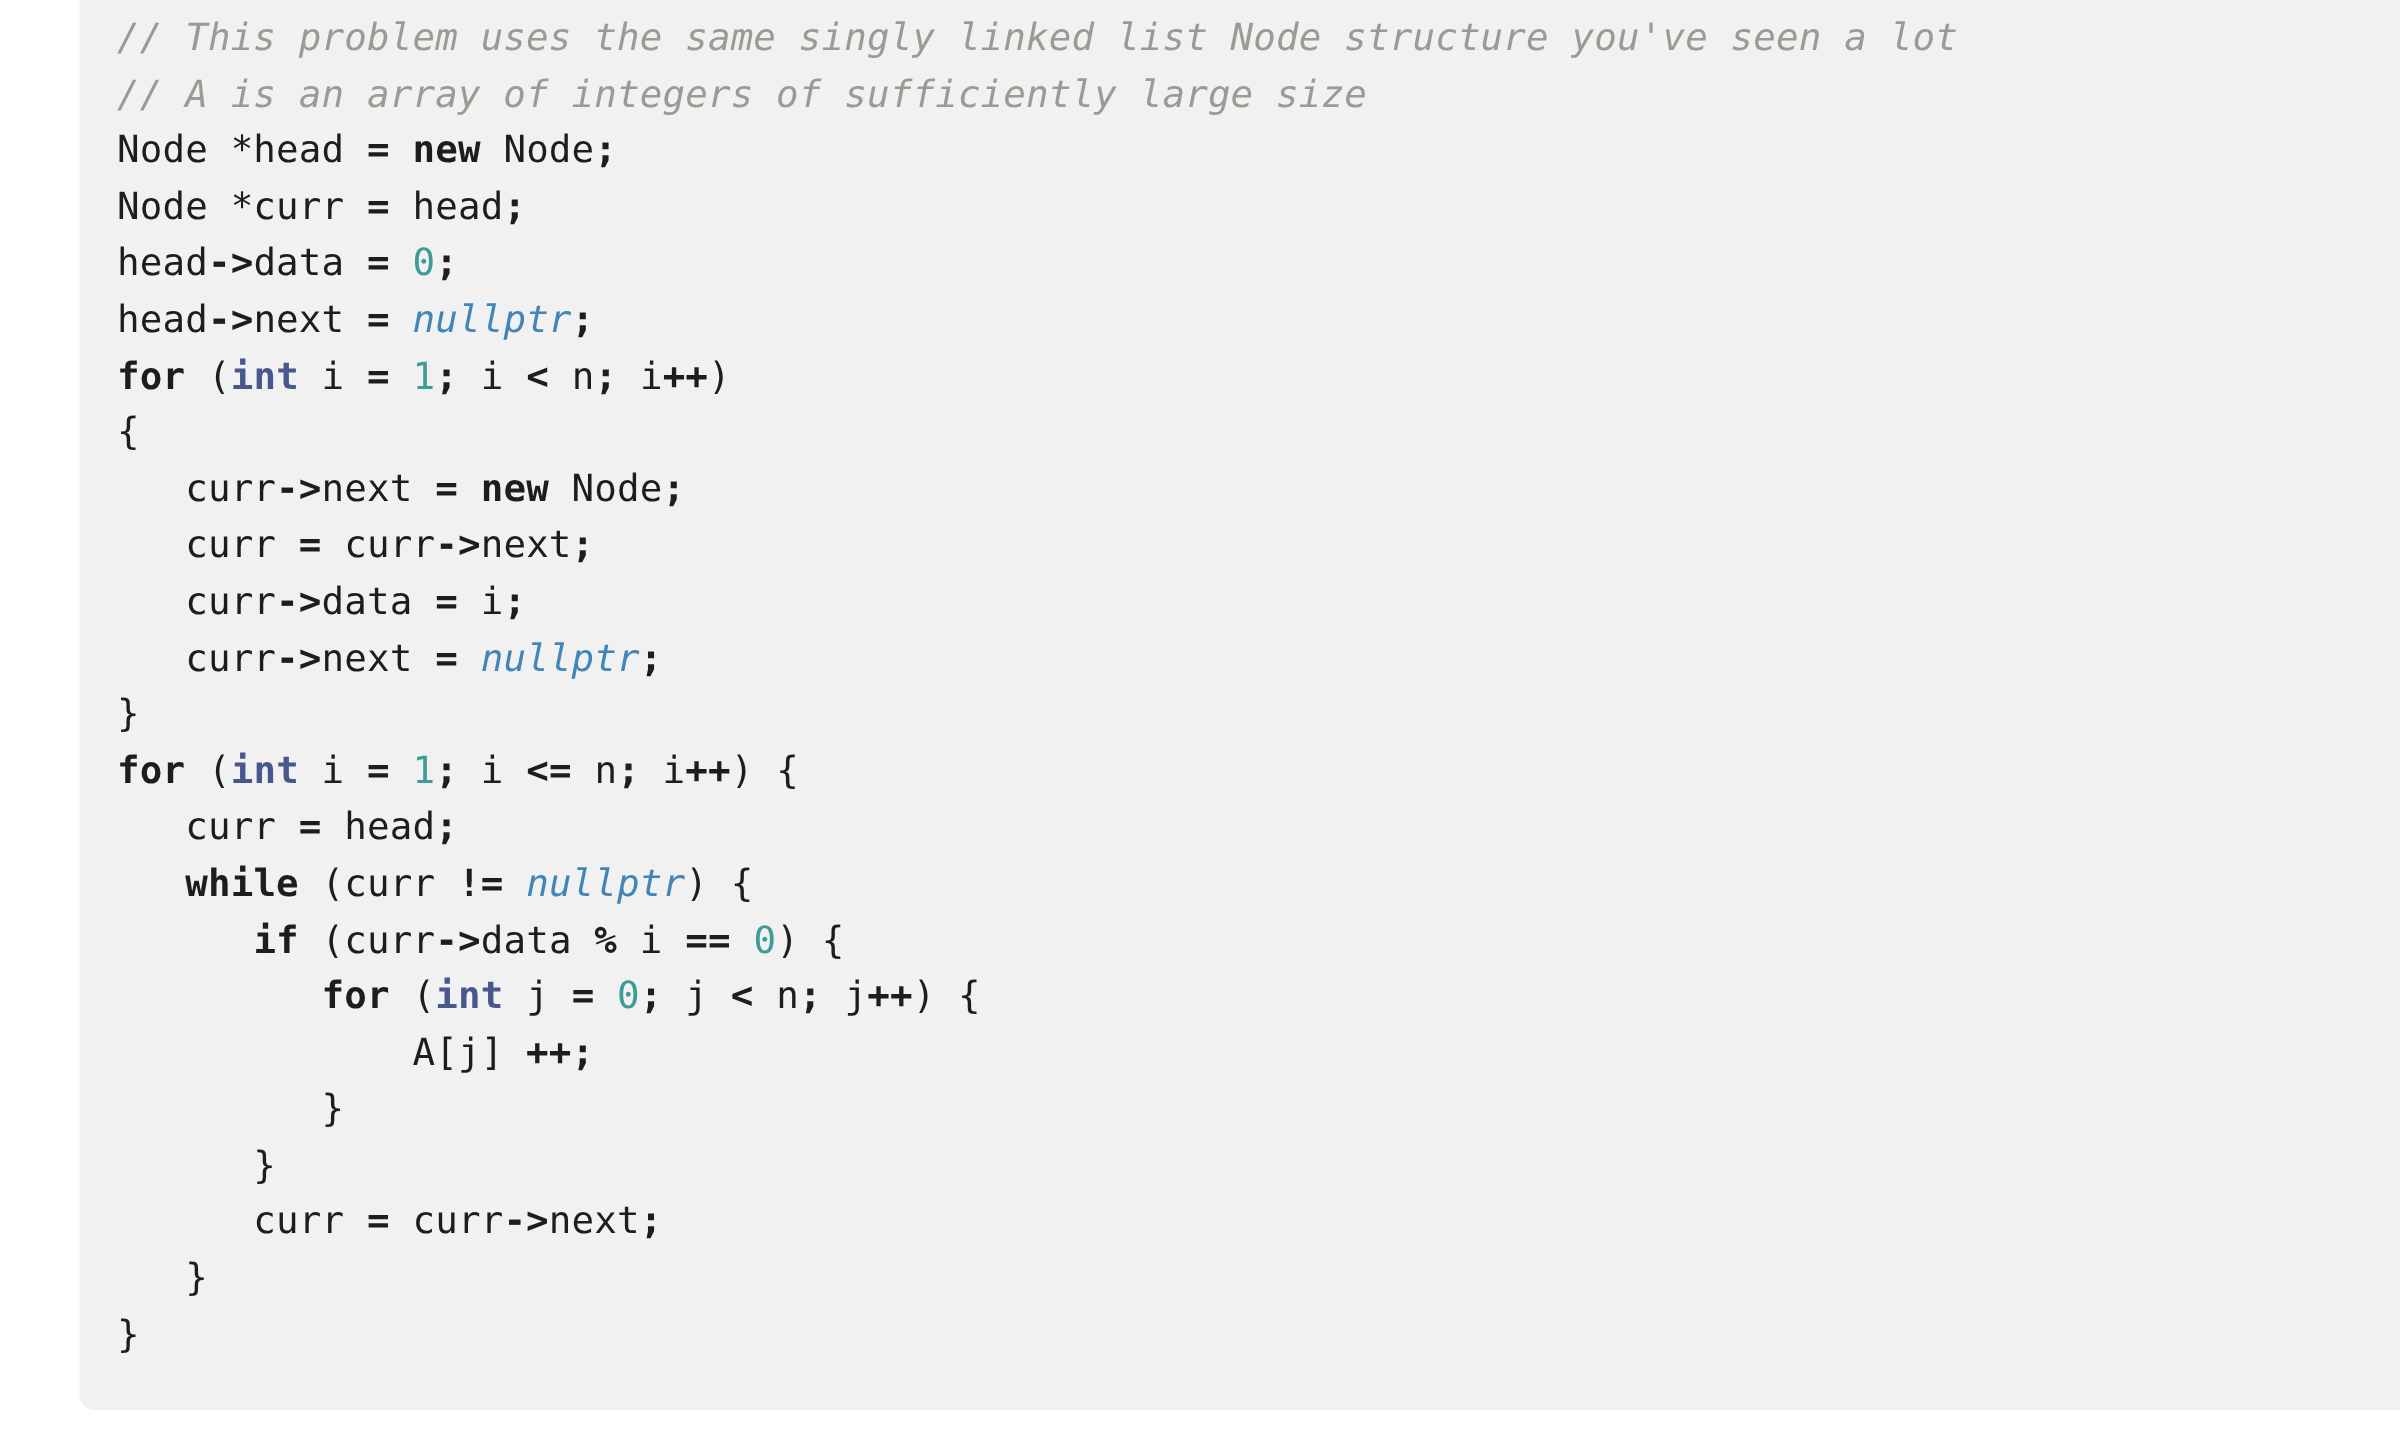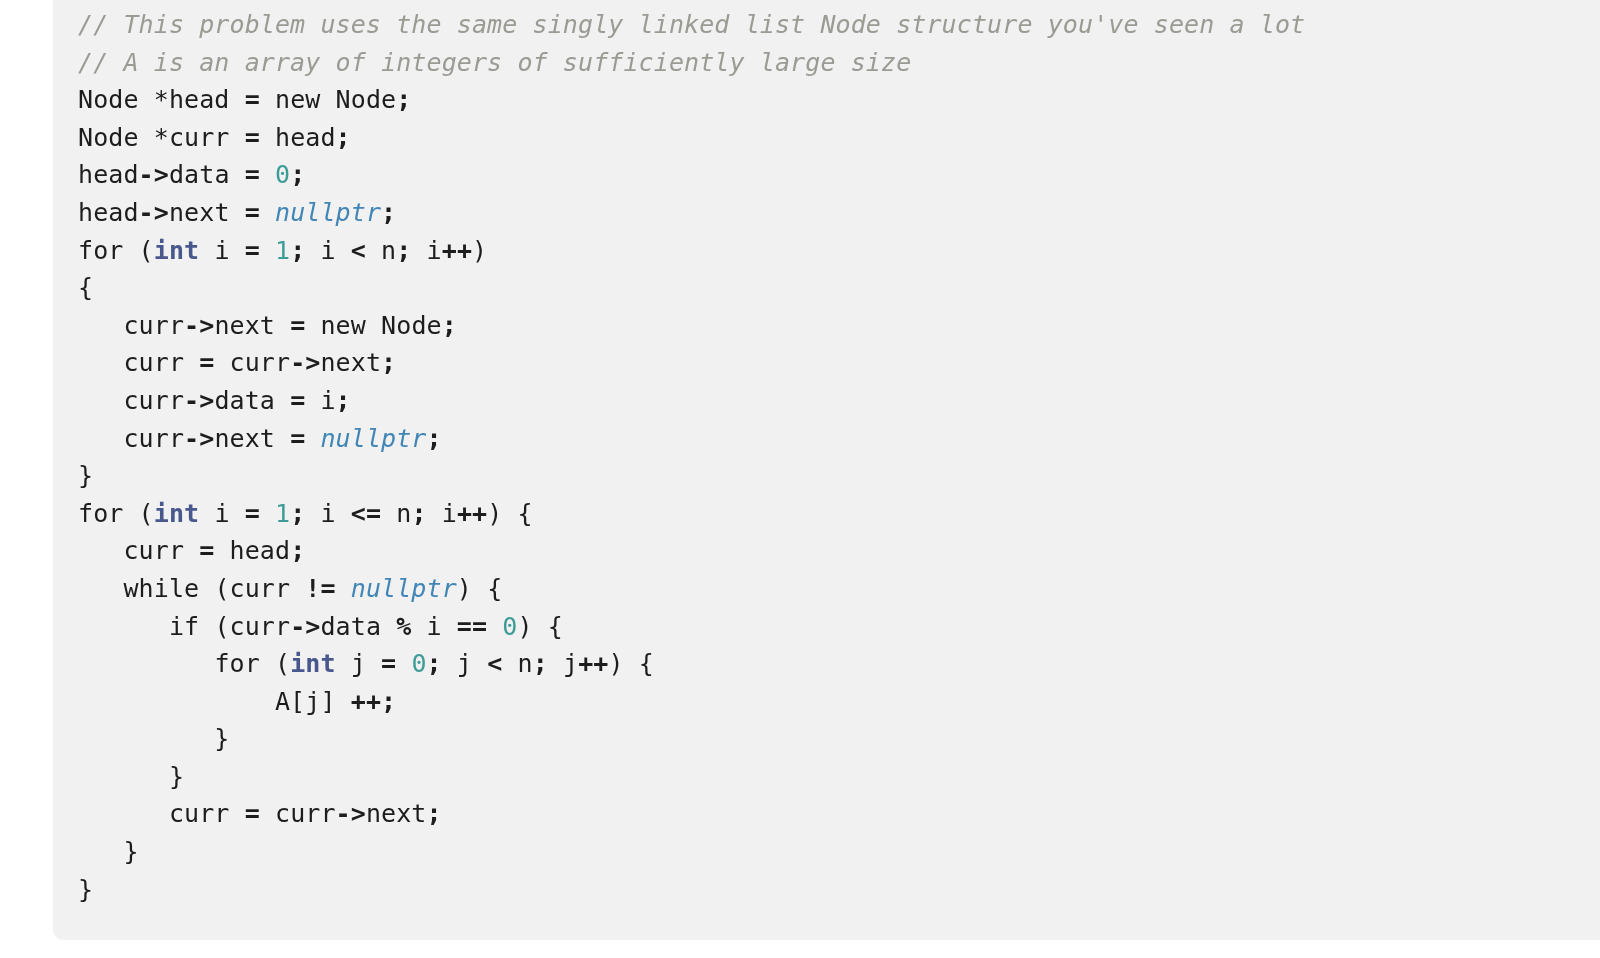--- a/index.html
+++ b/index.html
@@ -31,21 +31,21 @@
     line-height: 37.6px;
     letter-spacing: 0.1px;
     color: var(--fg, #1d1d1d);
   }
   .line {
     white-space: pre;
     height: 37.6px;
   }
   .tok-p { color: var(--fg, #1d1d1d); }
   .tok-c { color: var(--comment, #9a9b93); font-style: italic; }
-  .tok-k { color: var(--fg, #1d1d1d); font-weight: normal; }
+  .tok-k { color: var(--fg, #1d1d1d); font-weight: bold; }
   .tok-t { color: var(--type, #49588c); font-weight: bold; text-align: center; }
   .tok-n { color: var(--number, #3d9d96); }
   .tok-l { color: var(--literal, #4186b6); font-style: italic; }
   .tok-o { color: var(--fg, #1d1d1d); font-weight: bold; }
 </style>
 </head>
 <body>
 
 <div class="page">
   <div class="code-block">

